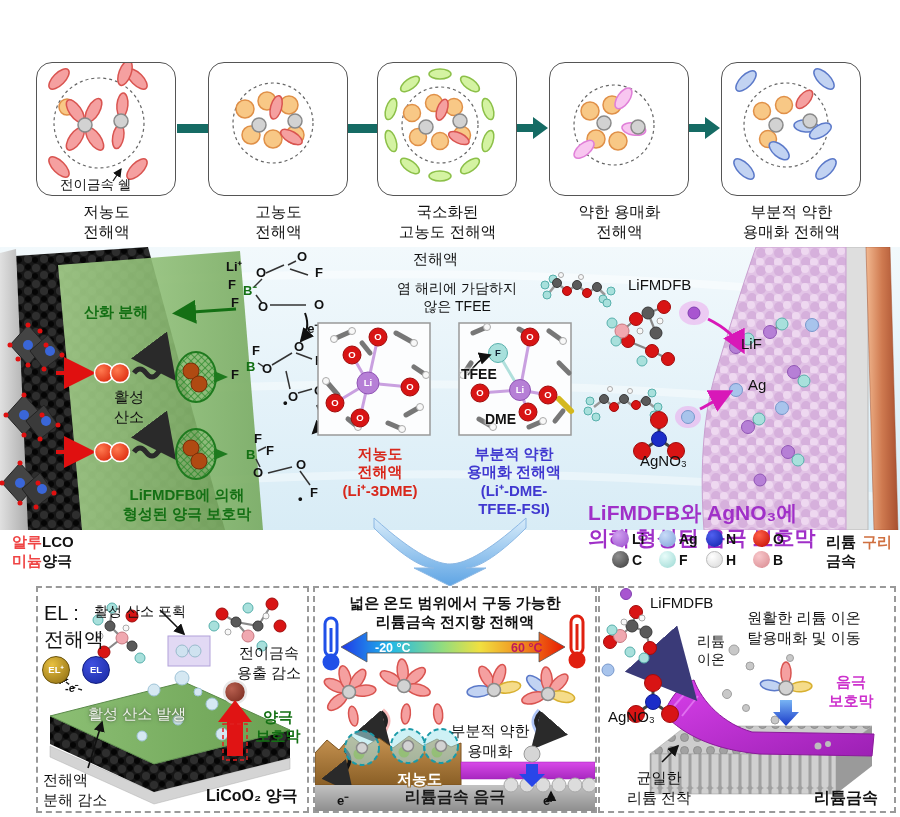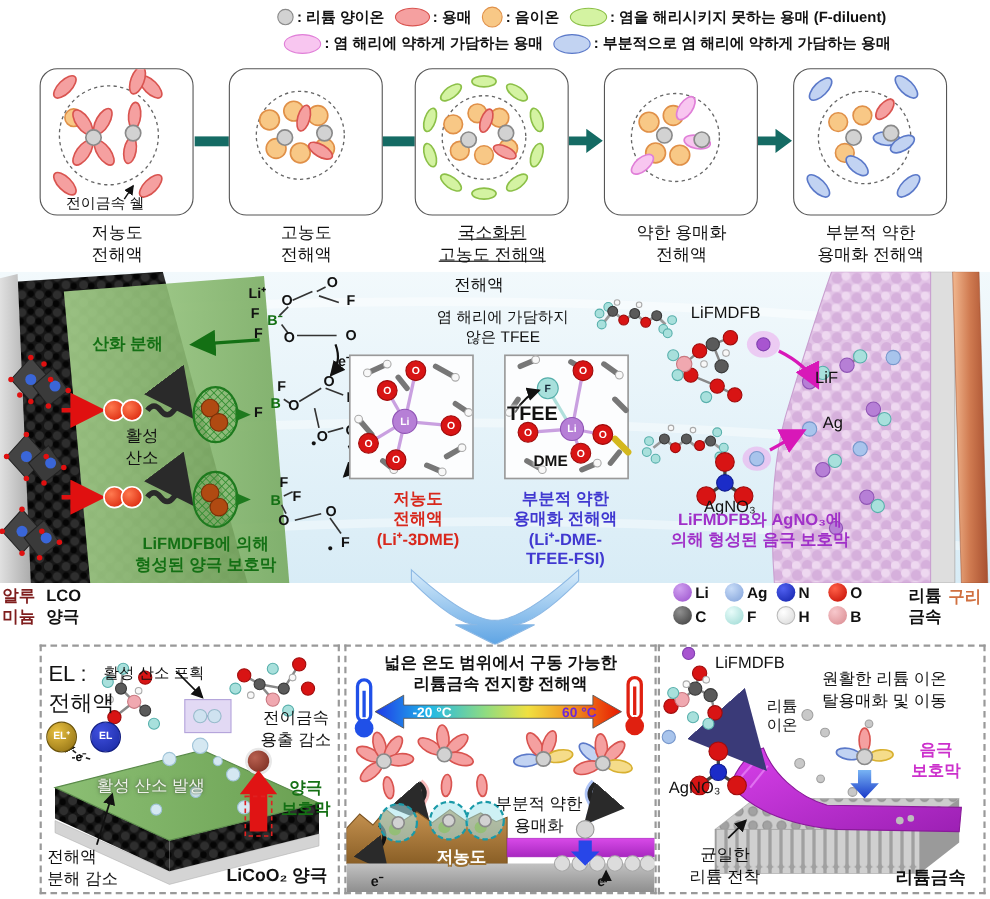--- a/index.html
+++ b/index.html
@@ -182,48 +182,20 @@
         </marker>
   <marker id="mMag" markerWidth="8" markerHeight="8" refX="6" refY="4" orient="auto">
           <path d="M0,0L8,4L0,8Z" fill="#d818b8"></path>
         </marker>
   <marker id="mNavy" markerWidth="7" markerHeight="7" refX="5" refY="3.5" orient="auto">
           <path d="M0,0L7,3.5L0,7Z" fill="#3a3a78"></path>
         </marker>
 </defs>
 </svg>
 
-<div class="leg" style="left:252px;top:6px;">
-  <span class="leg-item">
-        <i class="sw sw-li"></i>
-        <span>: 리튬 양이온</span>
-      </span>
-  <span class="leg-item">
-        <i class="sw sw-solv"></i>
-        <span>: 용매</span>
-      </span>
-  <span class="leg-item">
-        <i class="sw sw-anion"></i>
-        <span>: 음이온</span>
-      </span>
-  <span class="leg-item">
-        <i class="sw sw-green"></i>
-        <span>: 염을 해리시키지 못하는 용매 (F-diluent)</span>
-      </span>
-</div>
-<div class="leg" style="left:258px;top:31px;">
-  <span class="leg-item">
-        <i class="sw sw-pink"></i>
-        <span>: 염 해리에 약하게 가담하는 용매</span>
-      </span>
-  <span class="leg-item">
-        <i class="sw sw-blue"></i>
-        <span>: 부분적으로 염 해리에 약하게 가담하는 용매</span>
-      </span>
-</div>
 
 <div class="sbox" style="left:36px;">
   <svg width="136" height="129">
     <circle class="dashC" cx="62" cy="60" r="45"></circle>
     <g>
       <g transform="translate(22,16) rotate(-45)">
             <ellipse class="petR" rx="13" ry="6"></ellipse>
           </g>
       <g transform="translate(100,16) rotate(45)">
             <ellipse class="petR" rx="13" ry="6"></ellipse>
@@ -405,21 +377,21 @@
     <g transform="translate(88,74) rotate(-30)">
           <ellipse class="petB" cx="12" rx="12" ry="6"></ellipse>
         </g>
     <circle class="ionG" cx="54" cy="62" r="7"></circle>
         <circle class="ionG" cx="88" cy="58" r="7"></circle>
   </svg>
 </div>
 
 <div class="sbl" style="left:36px;"><span>저농도</span><br><span>전해액</span></div>
 <div class="sbl" style="left:208px;"><span>고농도</span><br><span>전해액</span></div>
-<div class="sbl" style="left:377px;text-decoration:underline;"><span>국소화된</span><br><span>고농도 전해액</span></div>
+<div class="sbl" style="left:377px;"><span>국소화된</span><br><span>고농도 전해액</span></div>
 <div class="sbl" style="left:549px;text-align:center;"><span>약한 용매화</span><br><span>전해액</span></div>
 <div class="sbl" style="left:721px;"><span>부분적 약한</span><br><span>용매화 전해액</span></div>
 
 <svg style="position:absolute;left:0;top:247px;" width="900" height="283">
   <rect width="900" height="283" fill="url(#bgGrad)"></rect>
   <path d="M40,40 Q450,10 860,50" stroke="#fff" stroke-width="8" fill="none" opacity="0.45"></path>
   <path d="M60,150 Q450,120 850,160" stroke="#fff" stroke-width="8" fill="none" opacity="0.4"></path>
   <path d="M120,240 Q500,210 880,250" stroke="#fff" stroke-width="8" fill="none" opacity="0.4"></path>
 
   <rect x="844" y="0" width="24" height="283" fill="#dedede" stroke="#bbb"></rect>
@@ -756,34 +728,34 @@
 </svg>
 
 <div class="txt" style="left:413px;top:250px;font-size:15px;">전해액</div>
 <div class="txt green-t" style="left:84px;top:303px;font-size:15px;">산화 분해</div>
 <div class="txt ctr" style="left:98px;top:387px;width:62px;font-size:15px;line-height:1.35;">
   <span>활성</span><br><span>산소</span></div>
 <div class="txt ctr green-t" style="left:92px;top:486px;width:190px;font-size:15px;line-height:1.25;">
   <span>LiFMDFB에 의해</span><br><span>형성된 양극 보호막</span></div>
 <div class="txt ctr" style="left:386px;top:279px;width:142px;font-size:14px;line-height:1.3;">
   <span>염 해리에 가담하지</span><br><span>않은 TFEE</span></div>
-<div class="txt b" style="left:461px;top:366px;font-size:18px;text-shadow:0 0 3px #fff,0 0 3px #fff;">TFEE</div>
+<div class="txt b" style="left:461px;top:366px;font-size:14px;text-shadow:0 0 3px #fff,0 0 3px #fff;">TFEE</div>
 <div class="txt b" style="left:485px;top:411px;font-size:14px;text-shadow:0 0 3px #fff,0 0 3px #fff;">DME</div>
 <div class="txt ctr red-t" style="left:329px;top:445px;width:102px;font-size:15px;line-height:1.22;font-weight:600;">
   <span>저농도</span><br><span>전해액</span><br><span>(Li⁺-3DME)</span></div>
 <div class="txt ctr blue-t" style="left:452px;top:445px;width:124px;font-size:15px;line-height:1.22;font-weight:600;">
   <span>부분적 약한</span><br><span>용매화 전해액</span><br><span>(Li⁺-DME-</span><br><span>TFEE-FSI)</span></div>
 <div class="txt" style="left:628px;top:276px;font-size:15px;">LiFMDFB</div>
 <div class="txt" style="left:741px;top:335px;font-size:15px;">LiF</div>
 <div class="txt" style="left:748px;top:376px;font-size:15px;">Ag</div>
 <div class="txt" style="left:640px;top:452px;font-size:15px;">AgNO₃</div>
-<div class="txt ctr purple-t" style="left:588px;top:464px;width:206px;font-size:15px;line-height:1.2;">
+<div class="txt ctr purple-t" style="left:588px;top:500px;width:206px;font-size:21px;line-height:1.2;">
   <span>LiFMDFB와 AgNO₃에</span><br><span>의해 형성된 음극 보호막</span></div>
 
-<div class="txt b" style="left:2px;top:533px;font-size:15px;color:#7f1d1d;line-height:1.25;">
+<div class="txt b" style="left:12px;top:533px;font-size:15px;color:#ef4444;line-height:1.25;">
   <span>알루</span><br><span>미늄</span></div>
 <div class="txt b" style="left:42px;top:533px;font-size:15px;line-height:1.25;">
   <span>LCO</span><br><span>양극</span></div>
 
 <svg style="position:absolute;left:368px;top:516px;" width="164" height="72">
   <path d="M6,2 C48,40 70,48 82,48 C94,48 116,40 158,2 L158,12 C126,44 108,52 98,52 L118,52 L82,70 L46,52 L66,52 C56,52 38,44 6,12 Z" fill="url(#funGrad)" stroke="#8cb8e4"></path>
 </svg>
 
 <div class="alwrap">
   <div class="alrow">
@@ -1026,24 +998,25 @@
       <circle cx="260" cy="197" r="7" fill="#dcdcdc" stroke="#a8a8a8"></circle>
           <circle cx="274" cy="197" r="7" fill="#dcdcdc" stroke="#a8a8a8"></circle>
     </g>
     <circle cx="217" cy="166" r="8" fill="#d6d6d6" stroke="#9a9a9a"></circle>
     <polygon points="211,176 223,176 223,186 230,186 217,199 204,186 211,186" fill="#2846e8"></polygon>
     <line x1="236" y1="214" x2="236" y2="204" stroke="#111" stroke-width="1.5" marker-end="url(#mThin)"></line>
   </svg>
   <div class="txt ctr b" style="left:0;top:5px;width:280px;font-size:15px;line-height:1.28;">
     <span>넓은 온도 범위에서 구동 가능한</span><br><span>리튬금속 전지향 전해액</span></div>
   <div class="txt b" style="left:60px;top:53px;font-size:12.5px;color:#fff;">-20 °C</div>
-  <div class="txt b" style="left:196px;top:53px;font-size:12.5px;color:#6d28d9;">60 °C</div>
+  <div class="txt b" style="left:196px;top:53px;font-size:12.5px;color:#be185d;">60 °C</div>
   <div class="txt ctr" style="left:130px;top:133px;width:90px;font-size:15px;line-height:1.3;">
     <span>부분적 약한</span><br><span>용매화</span></div>
   <div class="txt b" style="left:82px;top:182px;font-size:15px;color:#fff;text-shadow:-1px -1px 0 #9a6f30,1px -1px 0 #9a6f30,-1px 1px 0 #9a6f30,1px 1px 0 #9a6f30;">저농도</div>
+  <div class="txt ctr b" style="left:60px;top:199px;width:160px;font-size:16px;color:#1a1a1a;">리튬금속 음극</div>
   <div class="txt b" style="left:22px;top:203px;font-size:13px;">e⁻</div>
   <div class="txt b" style="left:228px;top:203px;font-size:13px;">e⁻</div>
 </div>
 
 <div class="panel" style="left:598px;width:294px;">
   <svg width="294" height="223" style="position:absolute;left:0;top:0;">
     <polygon points="50,166 86,138 272,138 236,166" fill="url(#pillarTop)" stroke="#9a9a9a" stroke-width="0.5"></polygon>
     <rect x="50" y="166" width="186" height="40" fill="url(#pillarFront)" stroke="#999" stroke-width="0.5"></rect>
     <polygon points="236,166 272,138 272,178 236,206" fill="#9a9a9a"></polygon>
     <path d="M64,126 C72,104 86,94 94,92 C102,114 124,136 152,144 L274,146 L272,168 L160,166 C116,162 84,148 64,126 Z" fill="url(#magSheetG)" stroke="#8a1a9a"></path>

